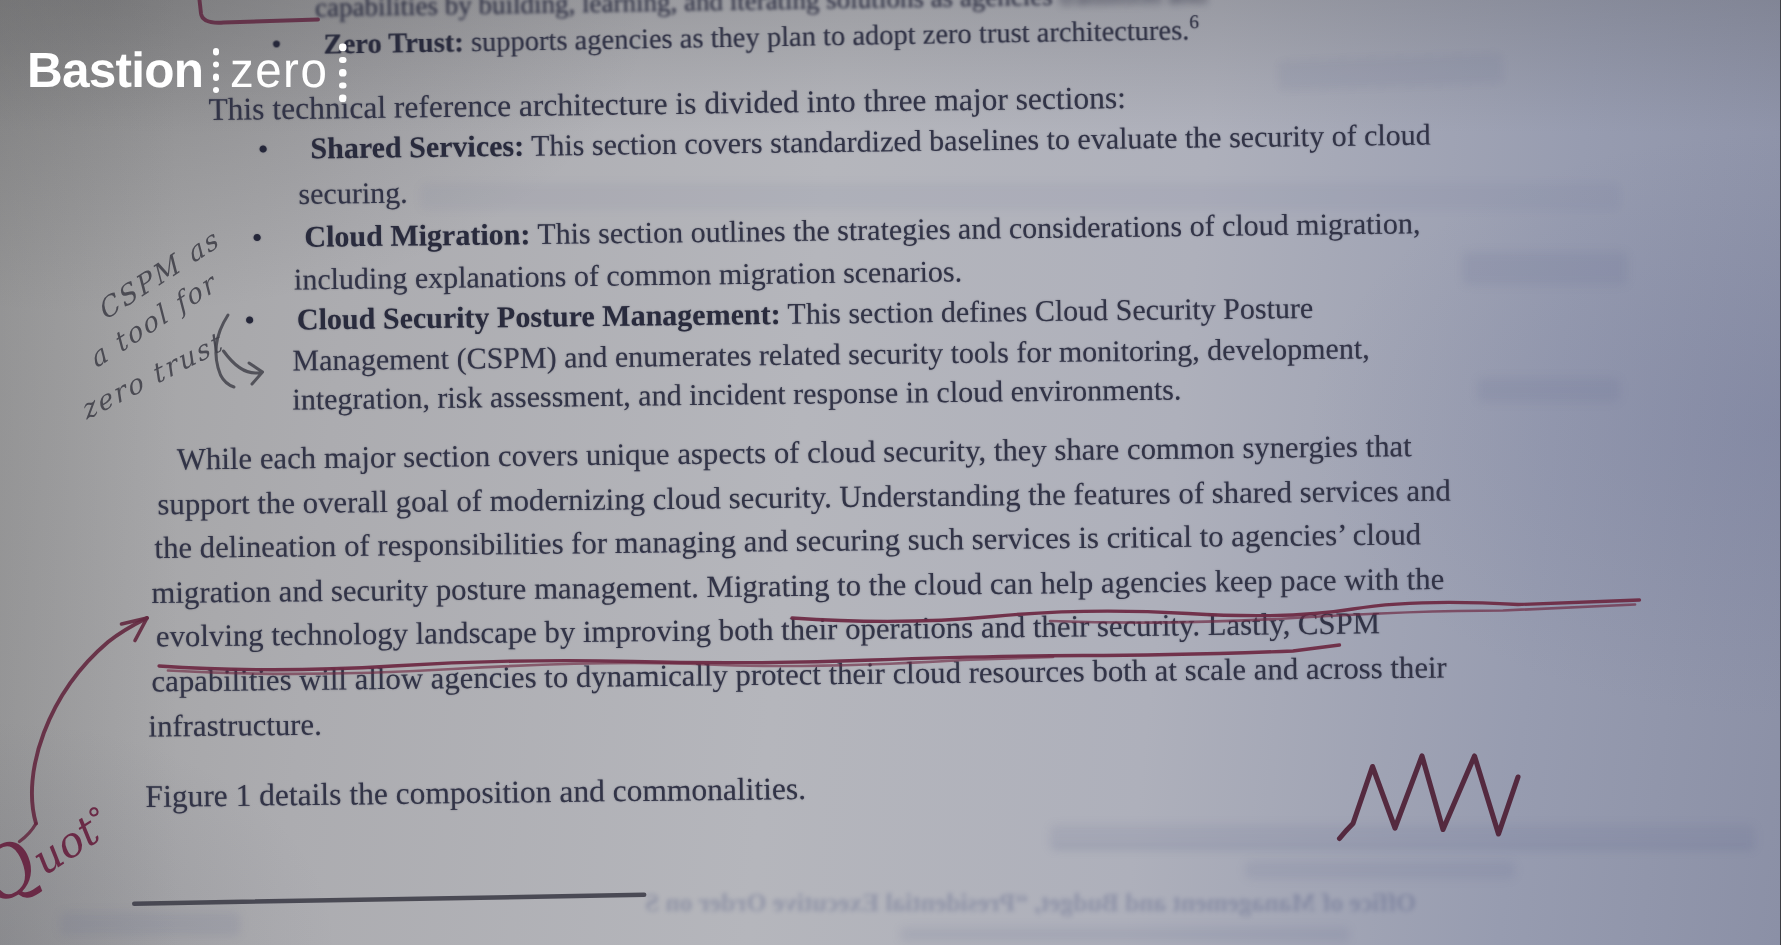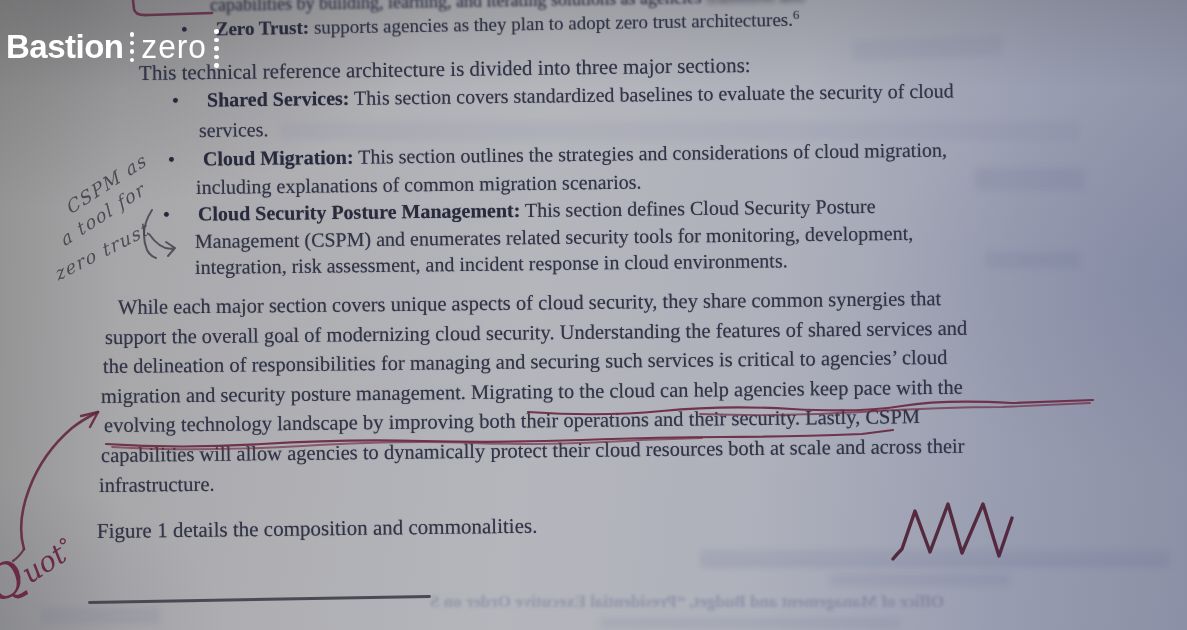--- a/index.html
+++ b/index.html
@@ -25,21 +25,21 @@
   .ghosttext{position:absolute;font-family:"Liberation Serif",serif;font-weight:bold;
     color:#4c5580;filter:blur(1.4px);opacity:.33;white-space:nowrap;
     transform:scaleX(-1);transform-origin:50% 50%;}
 
   .hand{position:absolute;font-family:"DejaVu Serif",serif;font-style:italic;
     color:#44444d;font-size:18px;letter-spacing:1.5px;white-space:nowrap;
     transform-origin:0 50%;opacity:.92;}
   .ink{position:absolute;font-family:"DejaVu Serif",serif;font-style:italic;
     color:#6a2a46;white-space:nowrap;transform-origin:0 100%;}
 
-  #logo{position:absolute;left:6px;top:27px;display:flex;align-items:center;gap:6px;
+  #logo{position:absolute;left:18px;top:27px;display:flex;align-items:center;gap:6px;
     font-family:"Liberation Sans",sans-serif;color:#fff;}
   #logo .bastion{font-size:33px;font-weight:800;letter-spacing:-.5px;}
   #logo .zero{font-size:33px;font-weight:400;letter-spacing:1px;transform:scaleX(.96);}
   .dotcol{display:flex;flex-direction:column;gap:4px;align-items:center;}
   .dot{width:4.5px;height:4.5px;border-radius:50%;background:#fff;}
 
   .rule{position:absolute;background:#41414c;border-radius:2px;transform-origin:0 50%;opacity:.92;}
   .blurtail{display:inline-block;filter:blur(2.4px);opacity:.8;}
 </style>
 </head>
@@ -73,21 +73,21 @@
     <span class="bullet">•</span>
     <span class="b">Zero Trust:</span><span> supports agencies as they plan to adopt zero trust architectures.</span><sup>6</sup>
   </div>
 
   <div class="pline" style="left:139px;top:61px;font-size:21px;transform:rotate(-0.75deg);">This technical reference architecture is divided into three major sections:</div>
 
   <div class="pline" style="left:172px;top:89px;transform:rotate(-0.7deg);">
     <span class="bullet">•</span>
     <span class="b">Shared Services:</span><span> This section covers standardized baselines to evaluate the security of cloud</span>
   </div>
-  <div class="pline" style="left:199px;top:119px;transform:rotate(-0.7deg);">services.</div>
+  <div class="pline" style="left:199px;top:119px;transform:rotate(-0.7deg);">securing.</div>
 
   <div class="pline" style="left:168px;top:148px;transform:rotate(-0.7deg);">
     <span class="bullet">•</span>
     <span class="b">Cloud Migration:</span><span> This section outlines the strategies and considerations of cloud migration,</span>
   </div>
   <div class="pline" style="left:196px;top:176px;transform:rotate(-0.7deg);">including explanations of common migration scenarios.</div>
 
   <div class="pline" style="left:163px;top:203px;transform:rotate(-0.65deg);">
     <span class="bullet">•</span>
     <span class="b">Cloud Security Posture Management:</span><span> This section defines Cloud Security Posture</span>

